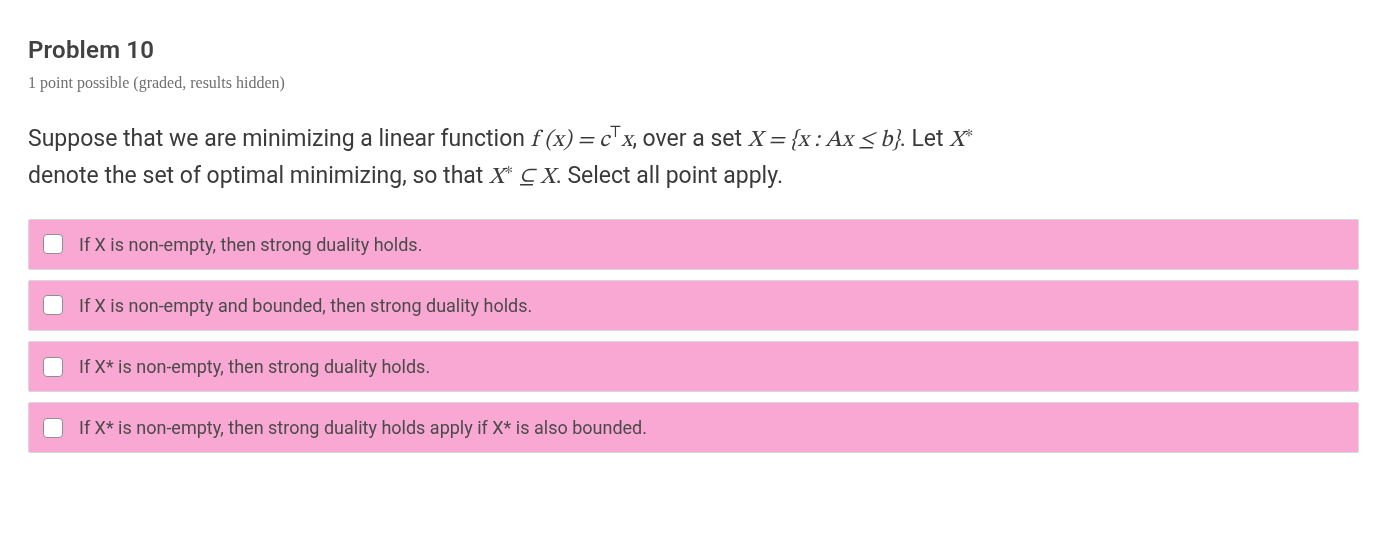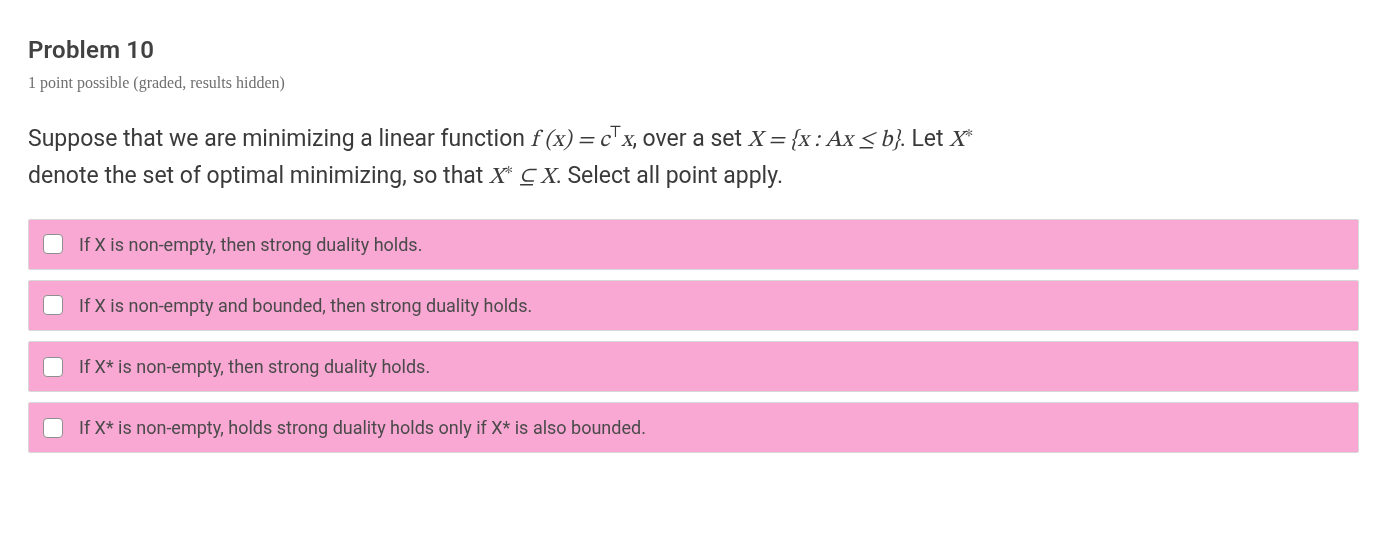--- a/index.html
+++ b/index.html
@@ -100,18 +100,18 @@
       <span class="opt-text">If X is non-empty and bounded, then strong duality holds.</span>
     </label>
 
     <label class="option">
       <span class="cb"></span>
       <span class="opt-text">If X* is non-empty, then strong duality holds.</span>
     </label>
 
     <label class="option">
       <span class="cb"></span>
-      <span class="opt-text">If X* is non-empty, holds strong duality holds only if X* is also bounded.</span>
+      <span class="opt-text">If X* is non-empty, then strong duality holds apply if X* is also bounded.</span>
     </label>
 
   </div>
 
 </div>
 
 </body></html>

